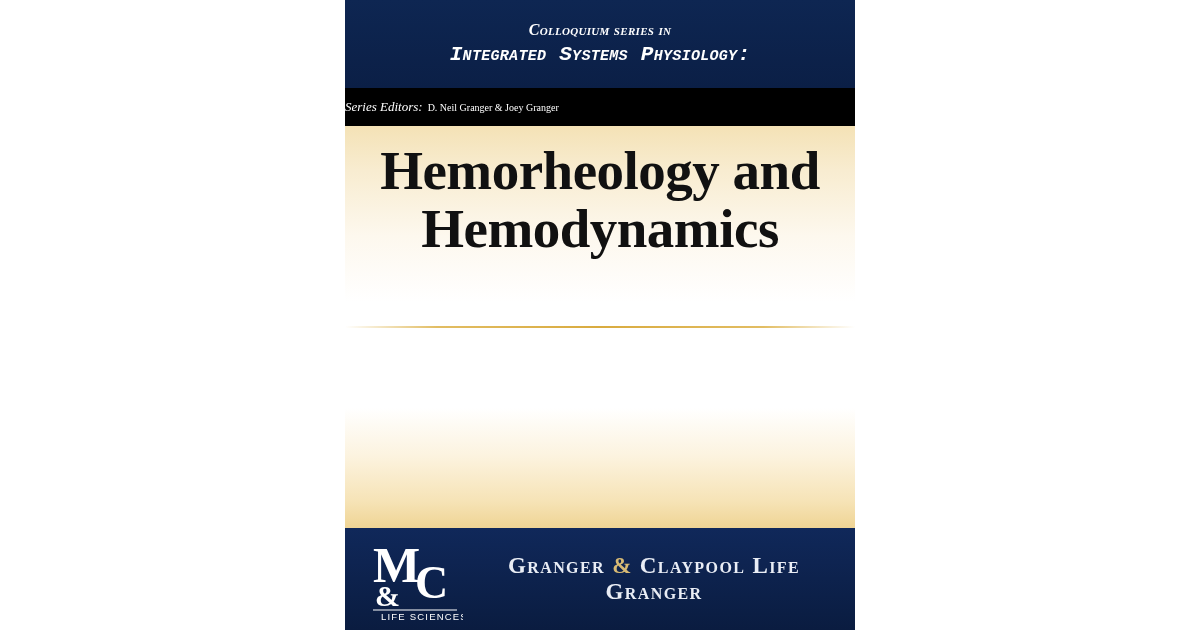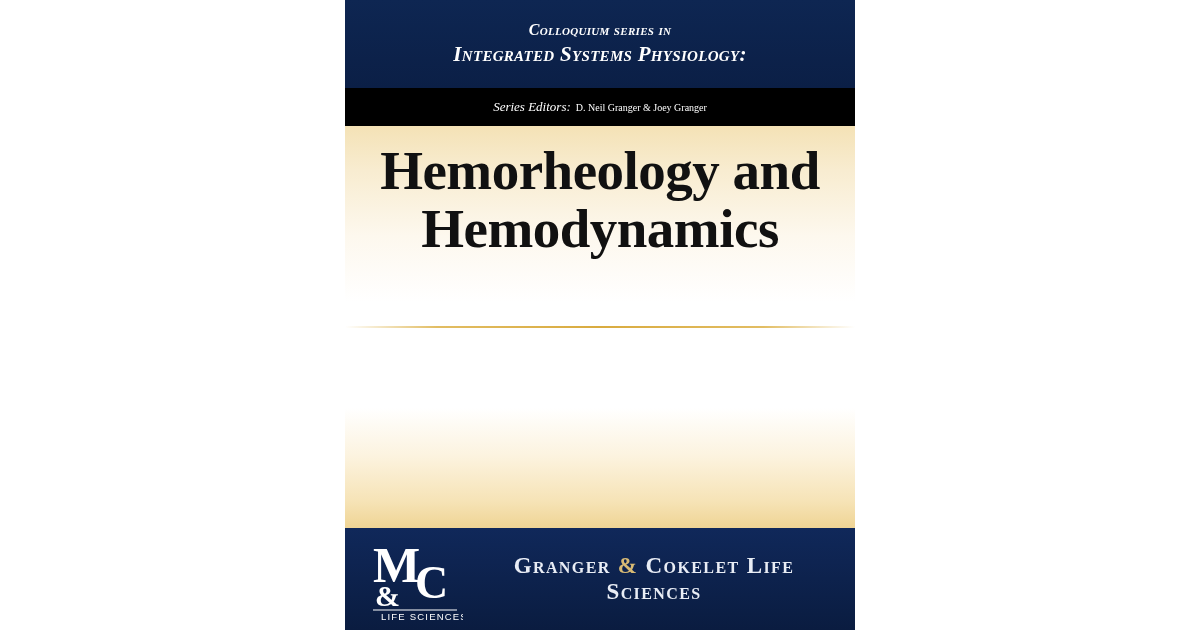--- a/index.html
+++ b/index.html
@@ -48,21 +48,21 @@
     font-style: italic;
     font-weight: bold;
     font-size: 16px;
     letter-spacing: 0.3px;
     line-height: 24px;
     color: #ffffff;
     font-variant: small-caps;
   }
 
   .series-line2 {
-    font-family: Liberation Serif, serif;
+    font-family: Liberation Mono, monospace;
     font-style: italic;
     font-weight: bold;
     font-size: 21px;
     line-height: 25px;
     letter-spacing: 0.3px;
     color: #ffffff;
     font-variant: small-caps;
   }
 
   .series-line3 {
@@ -76,21 +76,21 @@
     font-variant: small-caps;
   }
 
   
   .editors-band {
     height: 38px;
     background: #000000;
     color: #ffffff;
     display: flex;
     align-items: center;
-    justify-content: center;
+    justify-content: flex-start;
     gap: 5px;
   }
 
   .editors-label {
     font-family: "Liberation Serif", serif;
     font-style: italic;
     font-size: 13px;
     color: #ffffff;
   }
 
@@ -232,18 +232,18 @@
       <div class="logo">
         <svg width="94" height="86" viewBox="0 0 94 86" xmlns="http://www.w3.org/2000/svg">
           <text x="4" y="46" font-family="Liberation Serif, serif" font-size="50" font-weight="bold" fill="#ffffff">M</text>
           <text x="6" y="70" font-family="Liberation Serif, serif" font-size="30" font-weight="bold" fill="#ffffff">&amp;</text>
           <text x="46" y="62" font-family="Liberation Serif, serif" font-size="46" font-weight="bold" fill="#ffffff">C</text>
           <line x1="4" y1="74" x2="88" y2="74" stroke="#ffffff" stroke-width="1.2"></line>
           <text x="12" y="84" font-family="Liberation Sans, sans-serif" font-size="9.5" letter-spacing="1.2" fill="#ffffff">LIFE SCIENCES</text>
         </svg>
       </div>
       <div class="publisher-name">
-        <span>Granger </span><span class="amp">&amp;</span><span> Cokelet Life Sciences</span>
+        <span>Granger </span><span class="amp">&amp;</span><span> Claypool Life Granger</span>
       </div>
     </div>
 
   </div>
 </div>
 
 </body></html>

